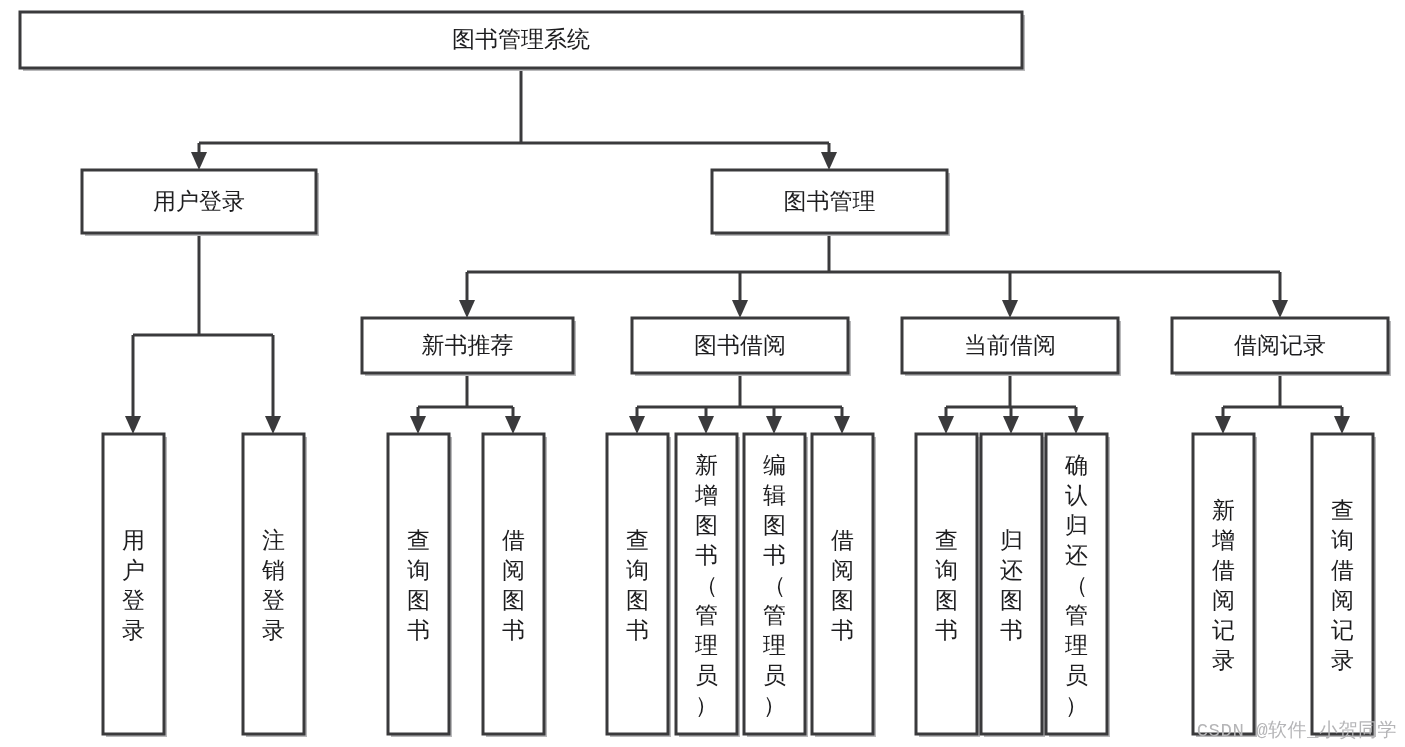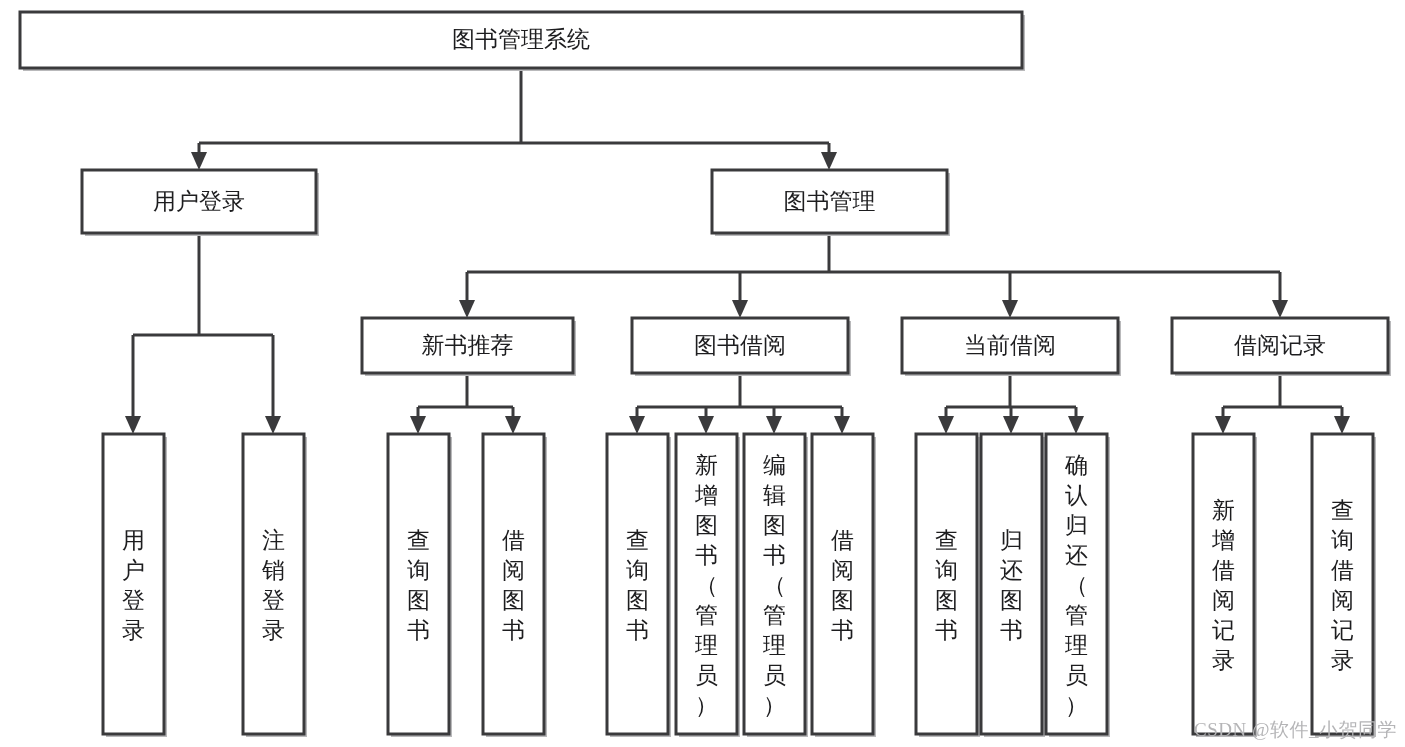--- a/index.html
+++ b/index.html
@@ -52,21 +52,21 @@
   .node-label-v {
     font-family: "Liberation Sans", "DejaVu Sans", sans-serif;
     font-size: 23px;
     fill: #1d1d1f;
     text-anchor: middle;
   }
   .watermark {
     position: absolute;
     right: 8px;
     bottom: 4px;
-    font-family: Liberation Serif, serif;
+    font-family: Liberation Mono, monospace;
     font-size: 19px;
     color: #b5b5b7;
     white-space: nowrap;
     letter-spacing: 0.5px;
   }
 </style>
 </head>
 <body>
 
 <div id="canvas">

